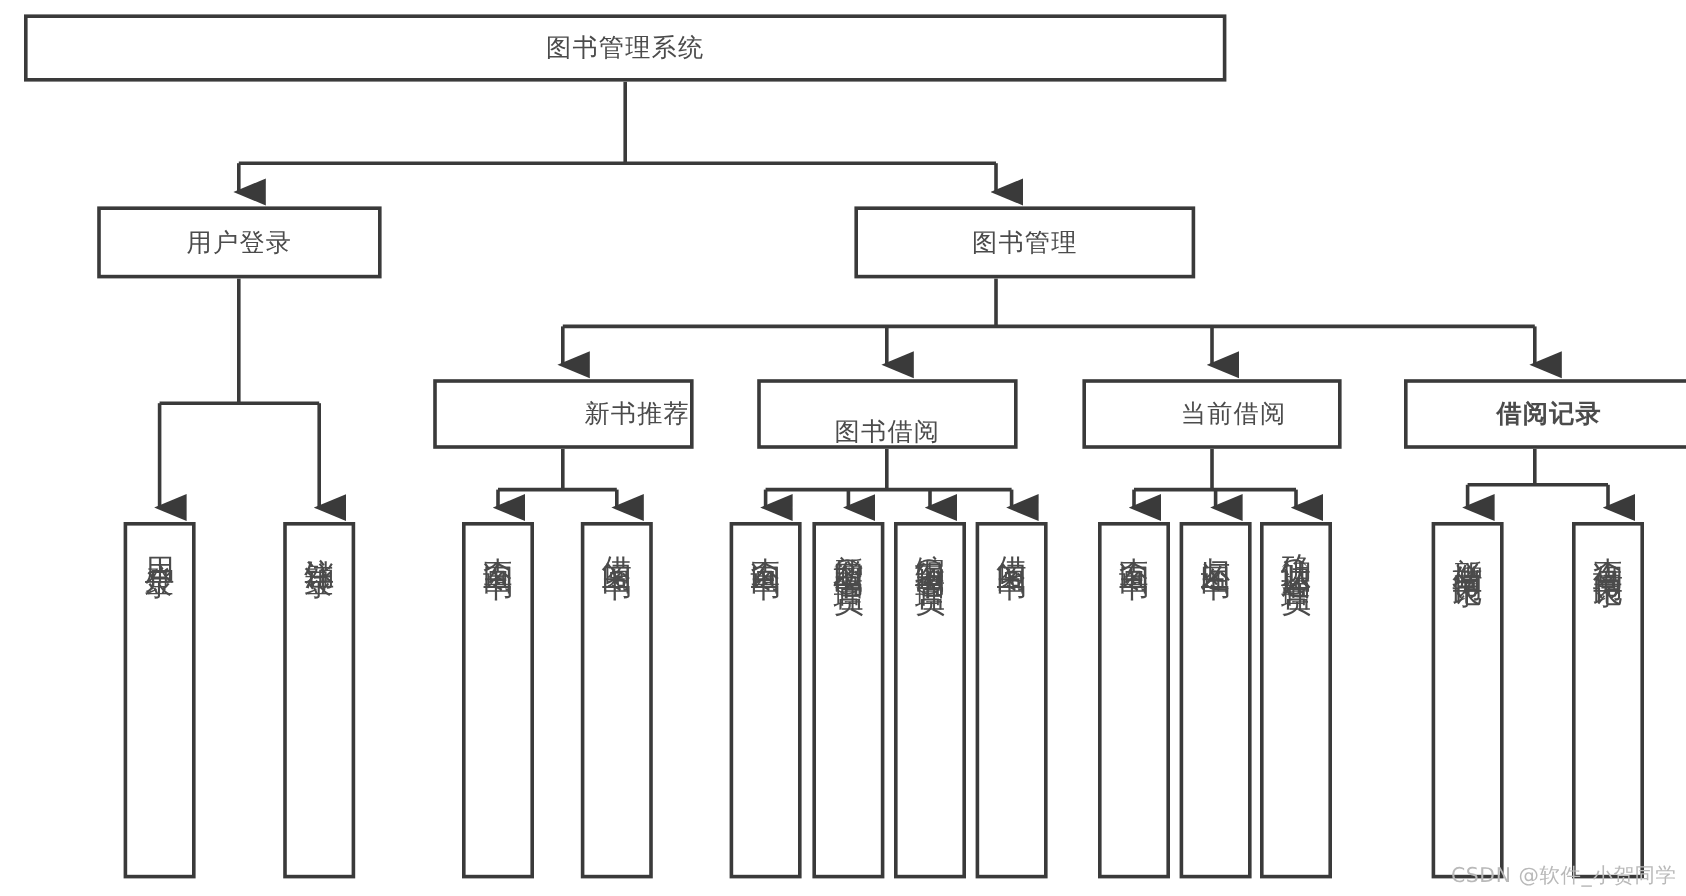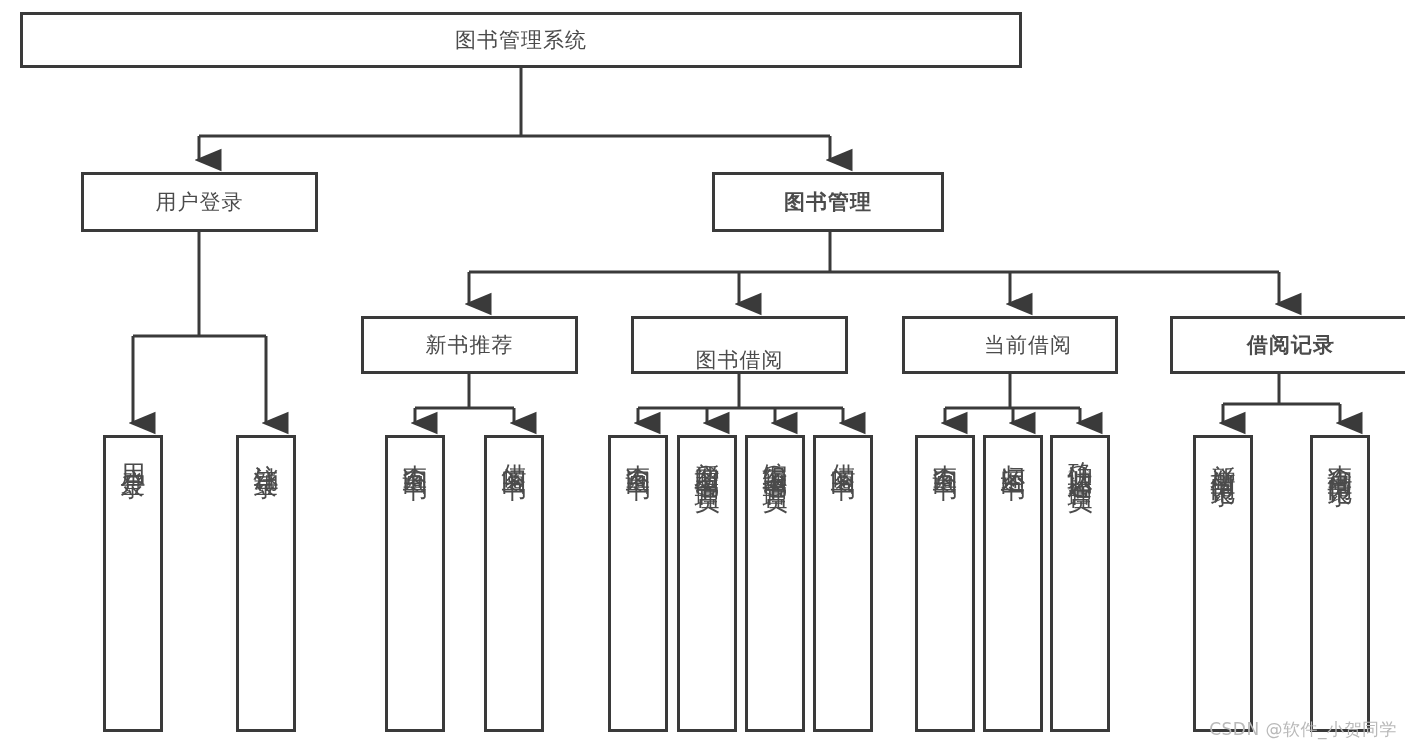--- a/index.html
+++ b/index.html
@@ -116,25 +116,25 @@
   </svg>
 
   <div class="node root" style="left:20px;top:12px;width:1002px;height:56px;">
     <span class="lbl">图书管理系统</span>
   </div>
 
   <div class="node" style="left:81px;top:172px;width:237px;height:60px;">
     <span class="lbl">用户登录</span>
   </div>
 
-  <div class="node" style="left:712px;top:172px;width:232px;height:60px;font-weight:bold;">
+  <div class="node" style="left:712px;top:172px;width:284px;height:60px;">
     <span class="lbl">图书管理</span>
   </div>
 
-  <div class="node" style="left:361px;top:316px;width:217px;height:58px;">
+  <div class="node" style="left:361px;top:316px;width:217px;height:58px;justify-content:flex-end;">
     <span class="lbl">新书推荐</span>
   </div>
 
   <div class="node" style="left:631px;top:316px;width:217px;height:58px;align-items:flex-end;">
     <span class="lbl">图书借阅</span>
   </div>
 
   <div class="node" style="left:902px;top:316px;width:216px;height:58px;padding-left:36px;">
     <span class="lbl">当前借阅</span>
   </div>

